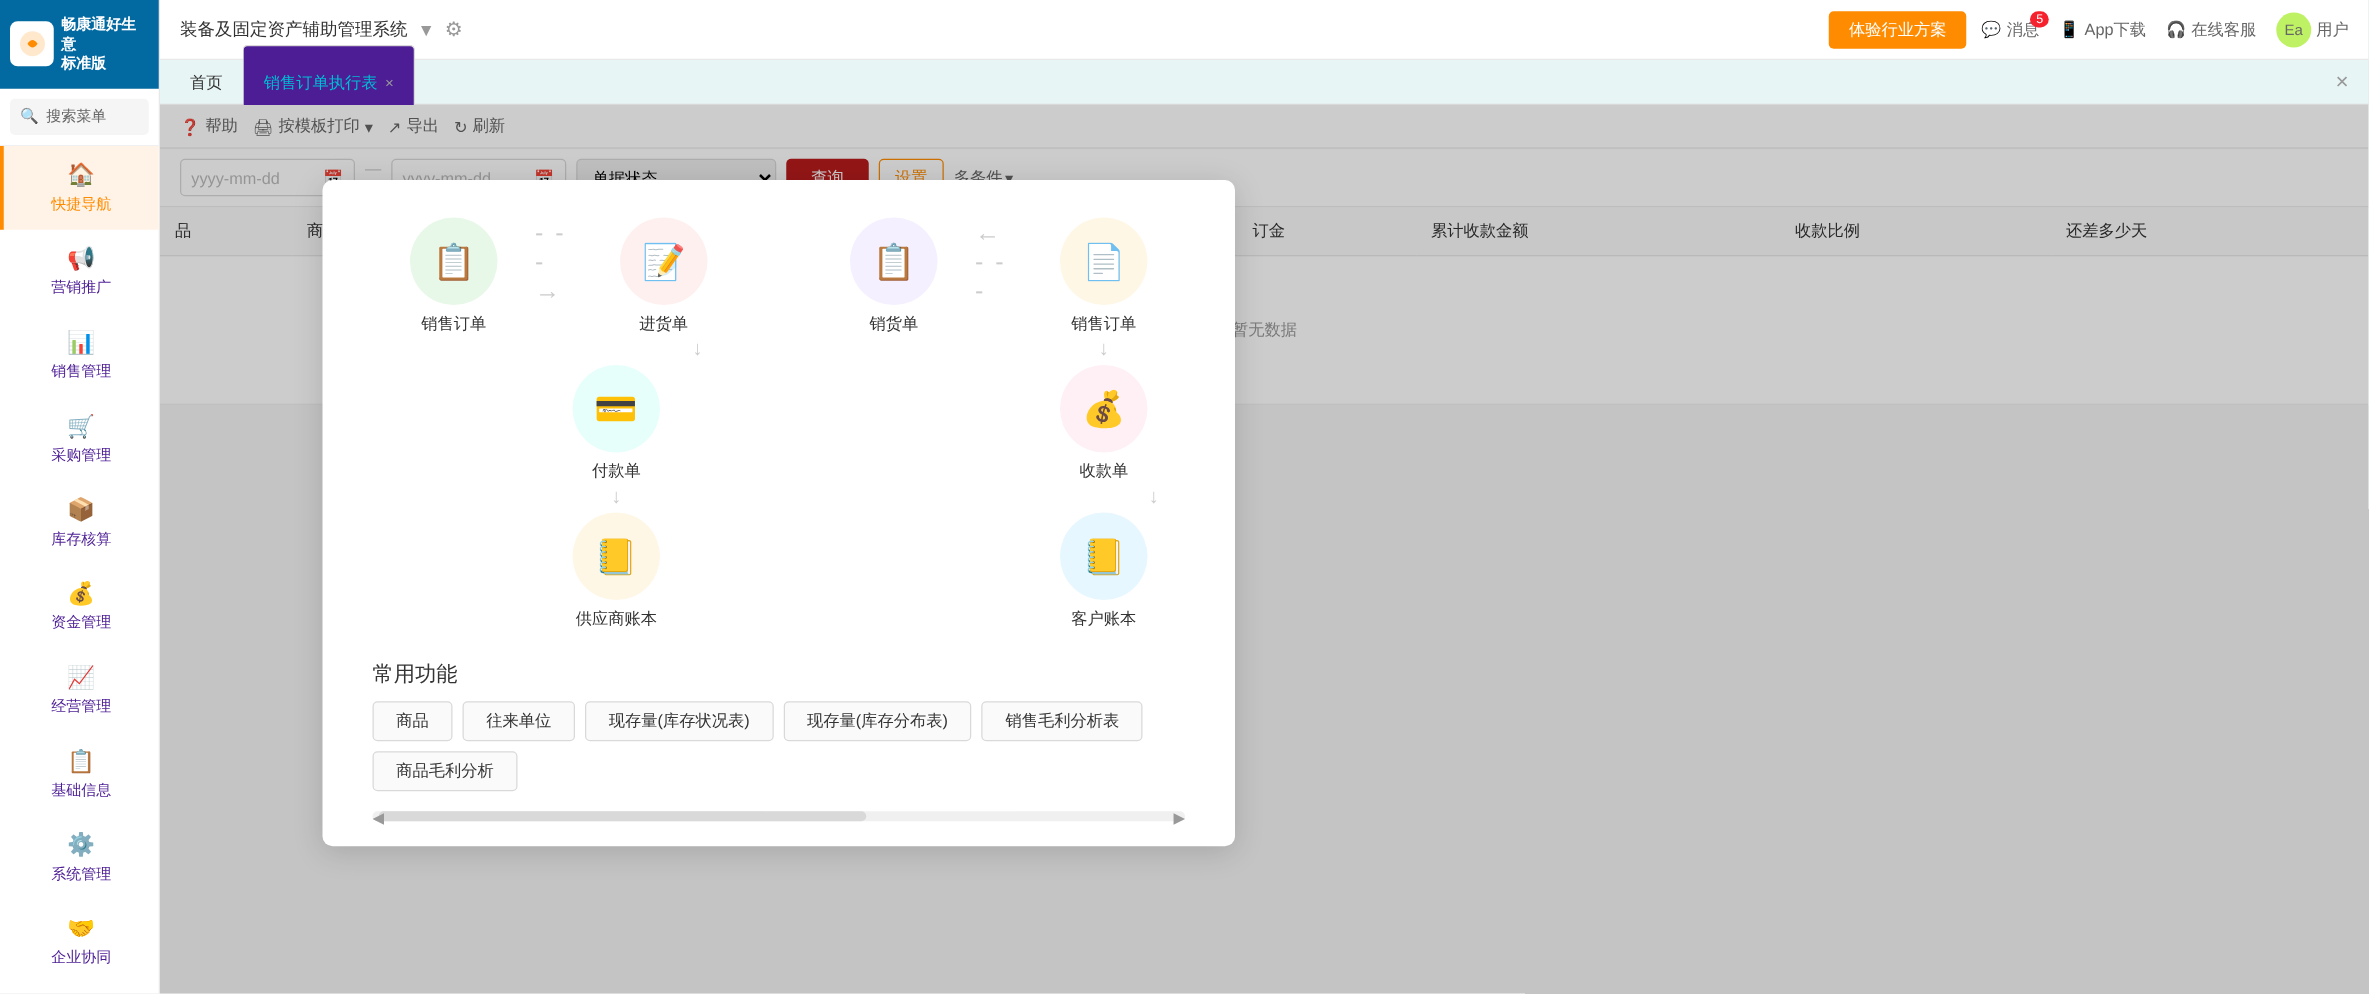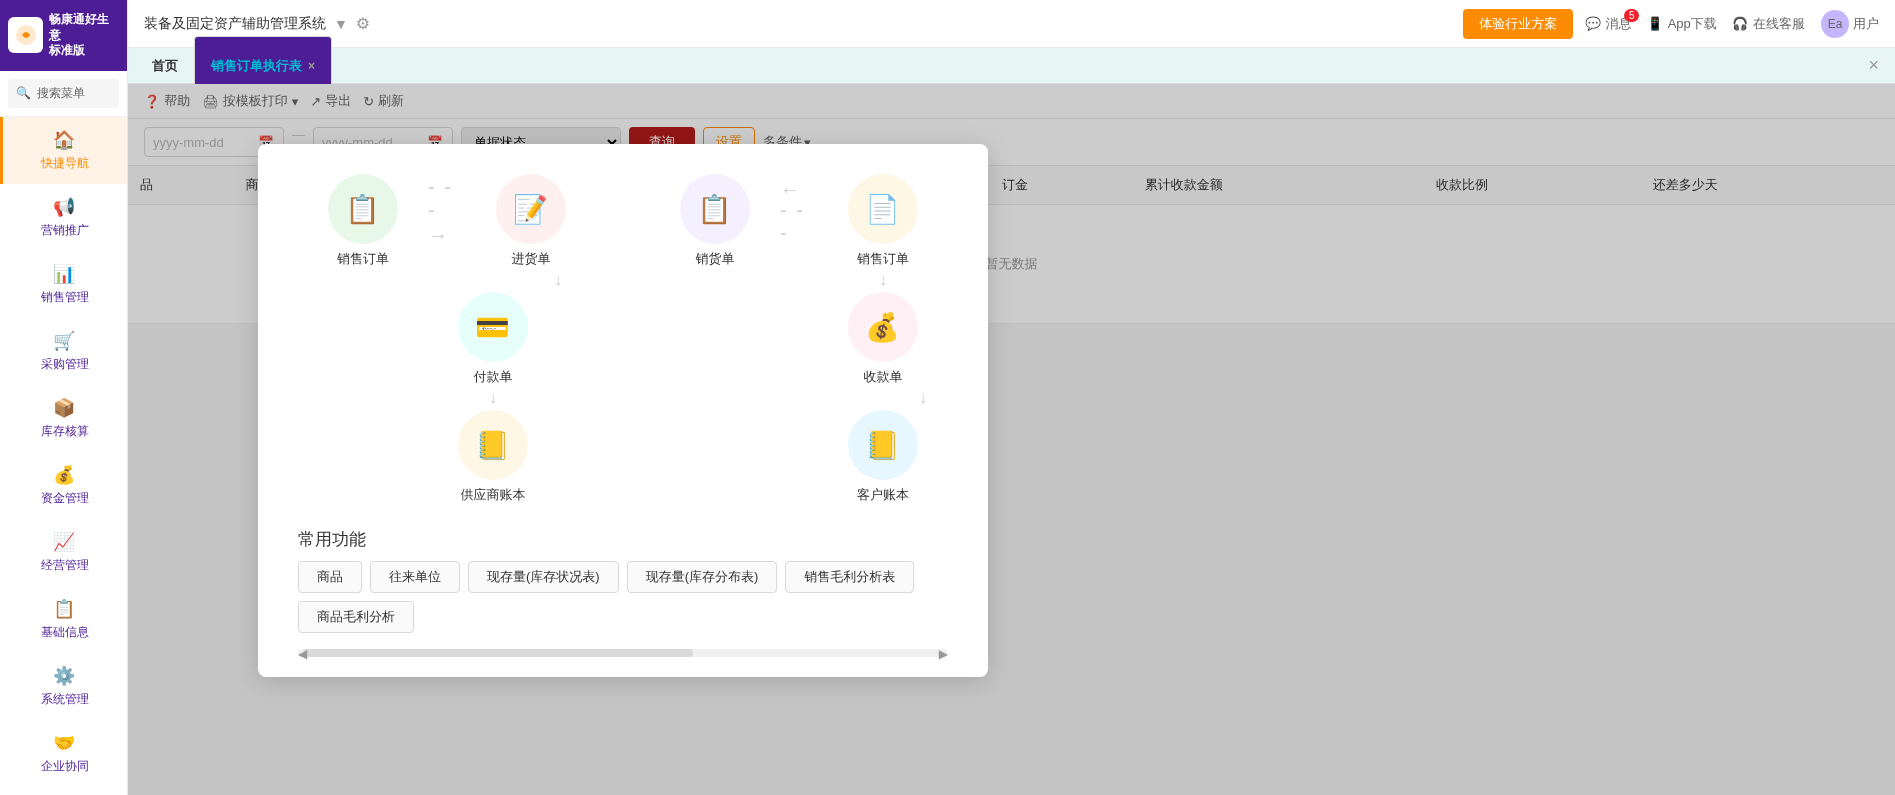--- a/index.html
+++ b/index.html
@@ -3,21 +3,21 @@
   <meta charset="utf-8">
   <style>
     * { box-sizing: border-box; margin: 0; padding: 0; }
     body { font-family: 'Microsoft YaHei', Arial, sans-serif; font-size: 13px; background: #f0f2f5; overflow: hidden; }
 
     
     .app-wrapper { display: flex; height: 795px; width: 1895px; }
 
     
     .sidebar { width: 128px; background: #fff; border-right: 1px solid #e8e8e8; display: flex; flex-direction: column; flex-shrink: 0; }
-    .sidebar-logo { background: #4c1d95; padding: 12px 8px; display: flex; align-items: center; gap: 6px; }
+    .sidebar-logo { background: #0369a1; padding: 12px 8px; display: flex; align-items: center; gap: 6px; }
     .sidebar-logo-icon { width: 36px; height: 36px; background: #fff; border-radius: 6px; display: flex; align-items: center; justify-content: center; }
     .sidebar-logo-icon svg { width: 24px; height: 24px; }
     .sidebar-logo-text { color: #fff; font-size: 12px; font-weight: bold; line-height: 1.3; }
     .sidebar-search { padding: 8px; border-bottom: 1px solid #f0f0f0; }
     .sidebar-search-btn { width: 100%; display: flex; align-items: center; gap: 6px; background: #f5f5f5; border: none; border-radius: 4px; padding: 6px 8px; cursor: pointer; color: #666; font-size: 12px; }
     .sidebar-nav { flex: 1; overflow-y: auto; }
     .sidebar-item { display: flex; flex-direction: column; align-items: center; padding: 12px 8px; cursor: pointer; border-left: 3px solid transparent; gap: 4px; }
     .sidebar-item.active { background: #fff3e8; border-left-color: #ff8c00; }
     .sidebar-item-icon { font-size: 18px; }
     .sidebar-item-label { font-size: 12px; color: #4c1d95; text-align: center; }
@@ -29,25 +29,25 @@
     
     .topbar { height: 48px; background: #fff; border-bottom: 1px solid #e8e8e8; display: flex; align-items: center; padding: 0 16px; gap: 12px; }
     .topbar-title { font-size: 14px; color: #333; flex: 1; display: flex; align-items: center; gap: 8px; }
     .topbar-system-name { font-weight: 500; }
     .topbar-dropdown { color: #999; cursor: pointer; }
     .topbar-settings { color: #999; cursor: pointer; font-size: 16px; }
     .topbar-trial-btn { background: #ff8c00; color: #fff; border: none; border-radius: 4px; padding: 6px 16px; cursor: pointer; font-size: 13px; }
     .topbar-actions { display: flex; align-items: center; gap: 16px; margin-left: auto; }
     .topbar-action { display: flex; align-items: center; gap: 4px; color: #666; cursor: pointer; font-size: 13px; position: relative; }
     .topbar-badge { background: #f5222d; color: #fff; border-radius: 10px; font-size: 10px; padding: 1px 5px; position: absolute; top: -6px; right: -8px; }
-    .topbar-avatar { width: 28px; height: 28px; background: #c4b5fd; border-radius: 50%; display: flex; align-items: center; justify-content: center; font-size: 12px; }
+    .topbar-avatar { width: 28px; height: 28px; background: #bef264; border-radius: 50%; display: flex; align-items: center; justify-content: center; font-size: 12px; }
 
     
     .tabbar { height: 36px; background: #e8f5f5; display: flex; align-items: center; border-bottom: 1px solid #d9d9d9; padding: 0 8px; }
-    .tab { display: flex; align-items: center; padding: 20px 16px; cursor: pointer; font-size: 13px; border-radius: 4px 4px 0 0; gap: 6px; font-weight: bold; }
+    .tab { display: flex; align-items: center; padding: 20px 16px; cursor: pointer; font-size: 13px; border-radius: 4px 4px 0 0; gap: 6px; }
     .tab.home { color: #333; background: transparent; }
     .tab.active { background: #4c1d95; color: #00bcd4; border: 1px solid #d9d9d9; border-bottom: none; }
     .tab-close { color: #999; font-size: 12px; cursor: pointer; }
     .tab-close-all { margin-left: auto; color: #999; cursor: pointer; font-size: 18px; padding: 0 8px; }
 
     
     .content-area { flex: 1; background: #f5f5f5; position: relative; overflow: hidden; }
 
     
     .content-toolbar { background: #fff; padding: 8px 16px; display: flex; align-items: center; gap: 12px; border-bottom: 1px solid #e8e8e8; }

